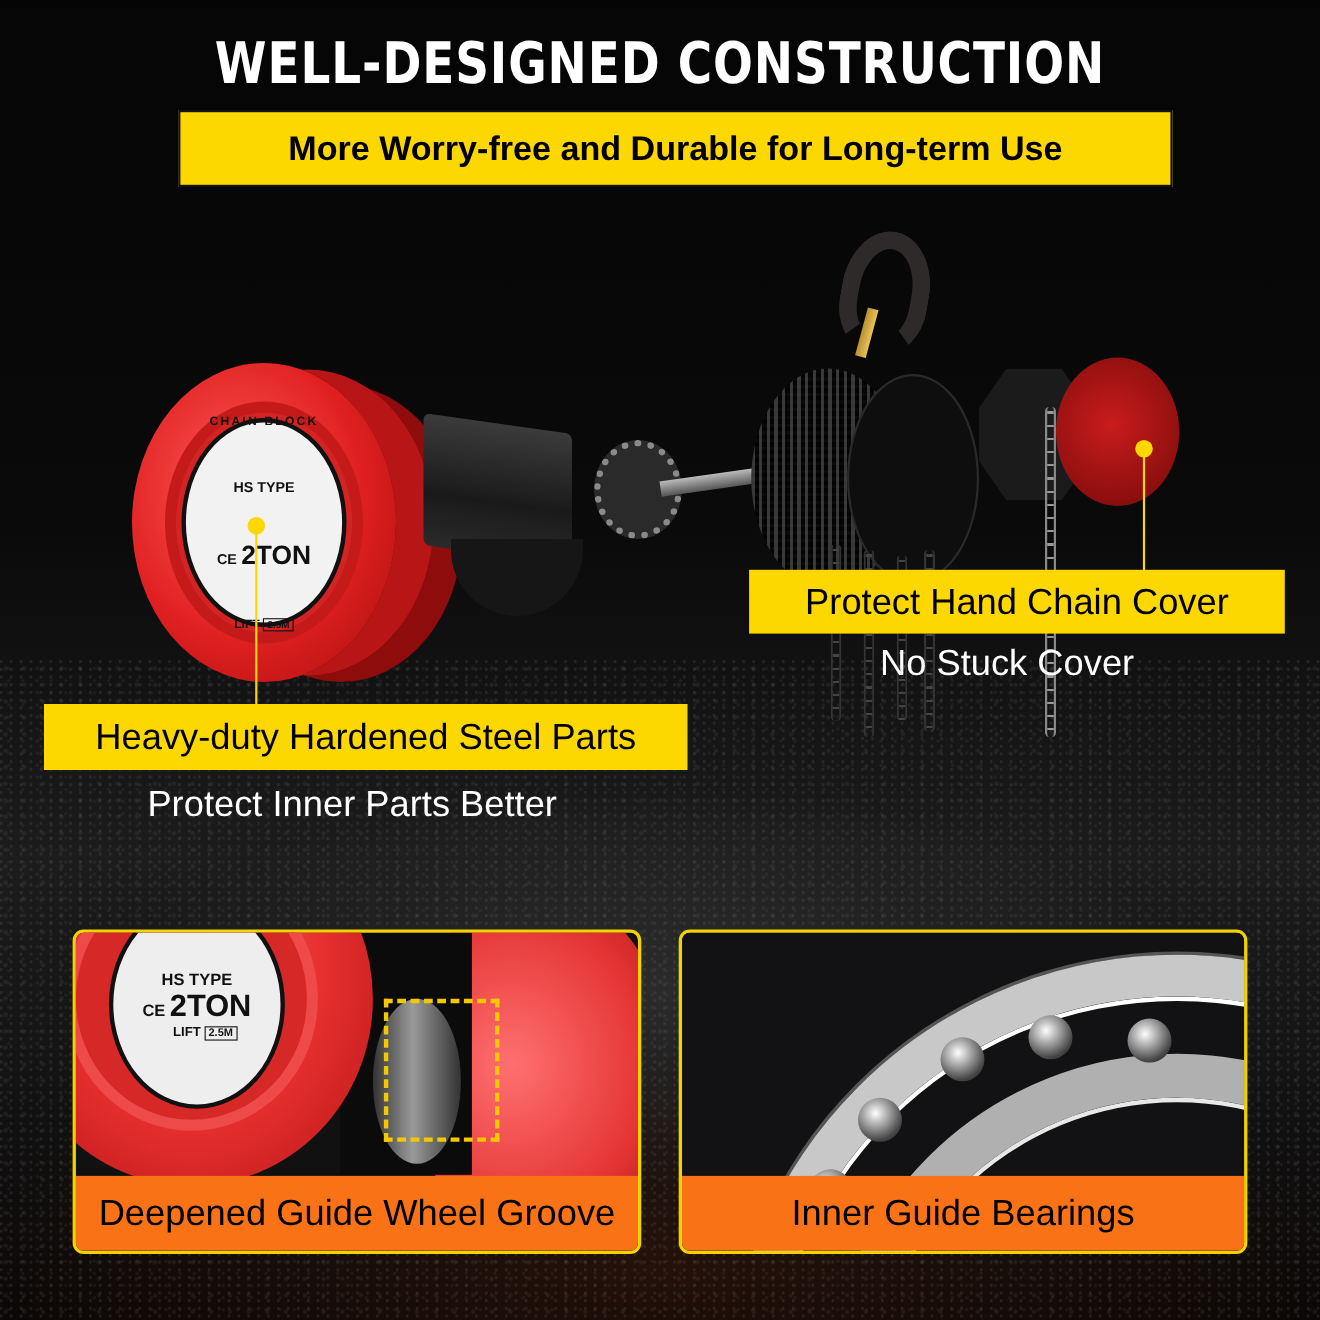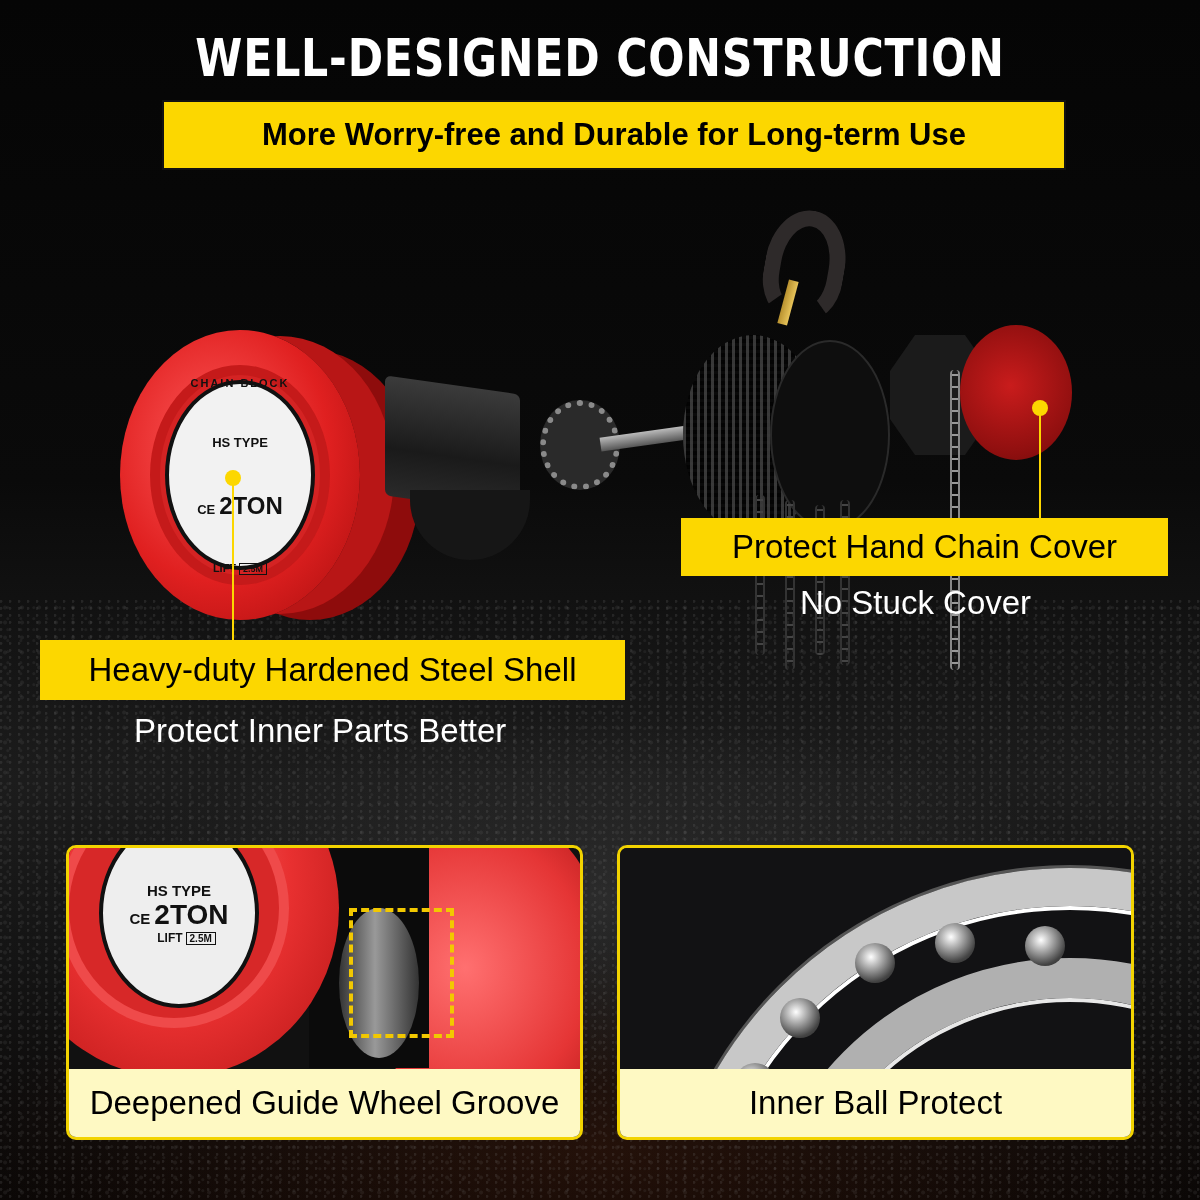--- a/index.html
+++ b/index.html
@@ -135,21 +135,21 @@
   
   .panel {
     position: absolute; top: 845px; width: 517px; height: 295px;
     border: 3px solid #f2d300; border-radius: 10px; overflow: hidden; background: #111;
   }
   .panel-left { left: 66px; }
   .panel-right { left: 617px; }
   .panel-img { position: absolute; left: 0; top: 0; right: 0; height: 220px; }
   .panel-caption {
     position: absolute; left: 0; right: 0; bottom: 0; height: 68px;
-    background: #fef9c3; display: flex; align-items: center; justify-content: center;
+    background: #f97316; display: flex; align-items: center; justify-content: center;
     font-size: 33px; color: #000; white-space: nowrap;
   }
 
   .zoom-shell {
     position: absolute; left: -60px; top: -110px; width: 330px; height: 340px; border-radius: 50%;
     background: radial-gradient(ellipse at 50% 40%, #ff6b6b, #e83030 50%, #b51515 100%);
   }
   .zoom-ring {
     position: absolute; left: -10px; top: -60px; width: 230px; height: 240px; border-radius: 50%;
     background: #d72828; border: 10px solid #ef4a4a;
@@ -232,21 +232,21 @@
   <div class="chain dark" style="left:755px;top:495px;height:160px;"></div>
   <div class="chain dark" style="left:785px;top:500px;height:170px;"></div>
   <div class="chain dark" style="left:815px;top:505px;height:150px;"></div>
   <div class="chain dark" style="left:840px;top:500px;height:165px;"></div>
   <div class="chain" style="left:950px;top:370px;height:300px;"></div>
 </div>
 
 <div class="dot" style="left:225px;top:470px;"></div>
 <div class="leader" style="left:232px;top:478px;height:162px;"></div>
 <div class="callout" style="left:40px;top:640px;width:585px;height:60px;">
-  <span>Heavy-duty Hardened Steel Shell</span>
+  <span>Heavy-duty Hardened Steel Parts</span>
 </div>
 <div class="callout-sub" style="left:134px;top:712px;">Protect Inner Parts Better</div>
 
 <div class="dot" style="left:1032px;top:400px;"></div>
 <div class="leader" style="left:1039px;top:408px;height:112px;"></div>
 <div class="callout" style="left:681px;top:518px;width:487px;height:58px;">
   <span>Protect Hand Chain Cover</span>
 </div>
 <div class="callout-sub" style="left:800px;top:584px;">No Stuck Cover</div>
 
@@ -274,14 +274,14 @@
 <div class="panel panel-right">
   <div class="panel-img" style="background:#121214;">
     <div class="bearing-outer"></div>
     <div class="bearing-inner"></div>
     <div class="ball" style="left:160px;top:150px;"></div>
     <div class="ball" style="left:235px;top:95px;"></div>
     <div class="ball" style="left:315px;top:75px;"></div>
     <div class="ball" style="left:405px;top:78px;"></div>
     <div class="ball" style="left:115px;top:215px;"></div>
   </div>
-  <div class="panel-caption">Inner Ball Protect</div>
+  <div class="panel-caption">Inner Guide Bearings</div>
 </div>
 
 </body></html>

